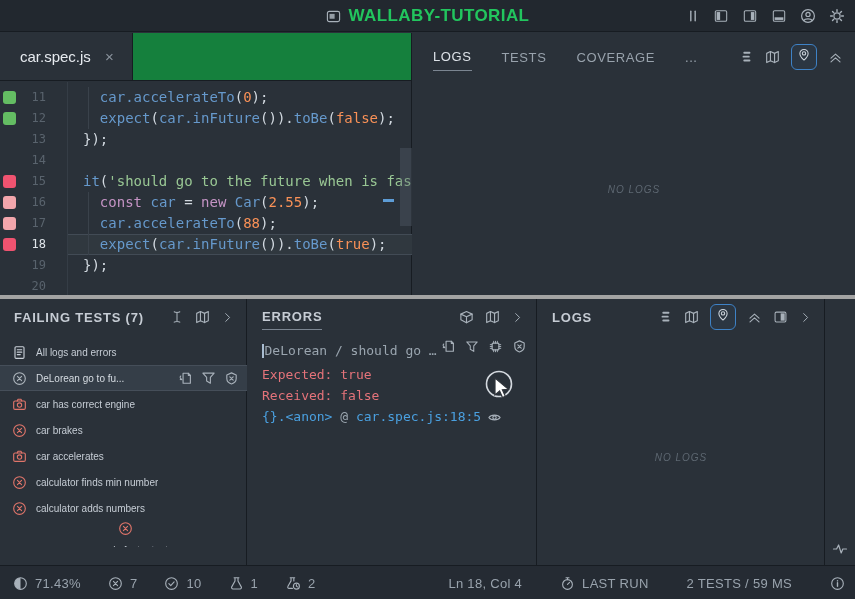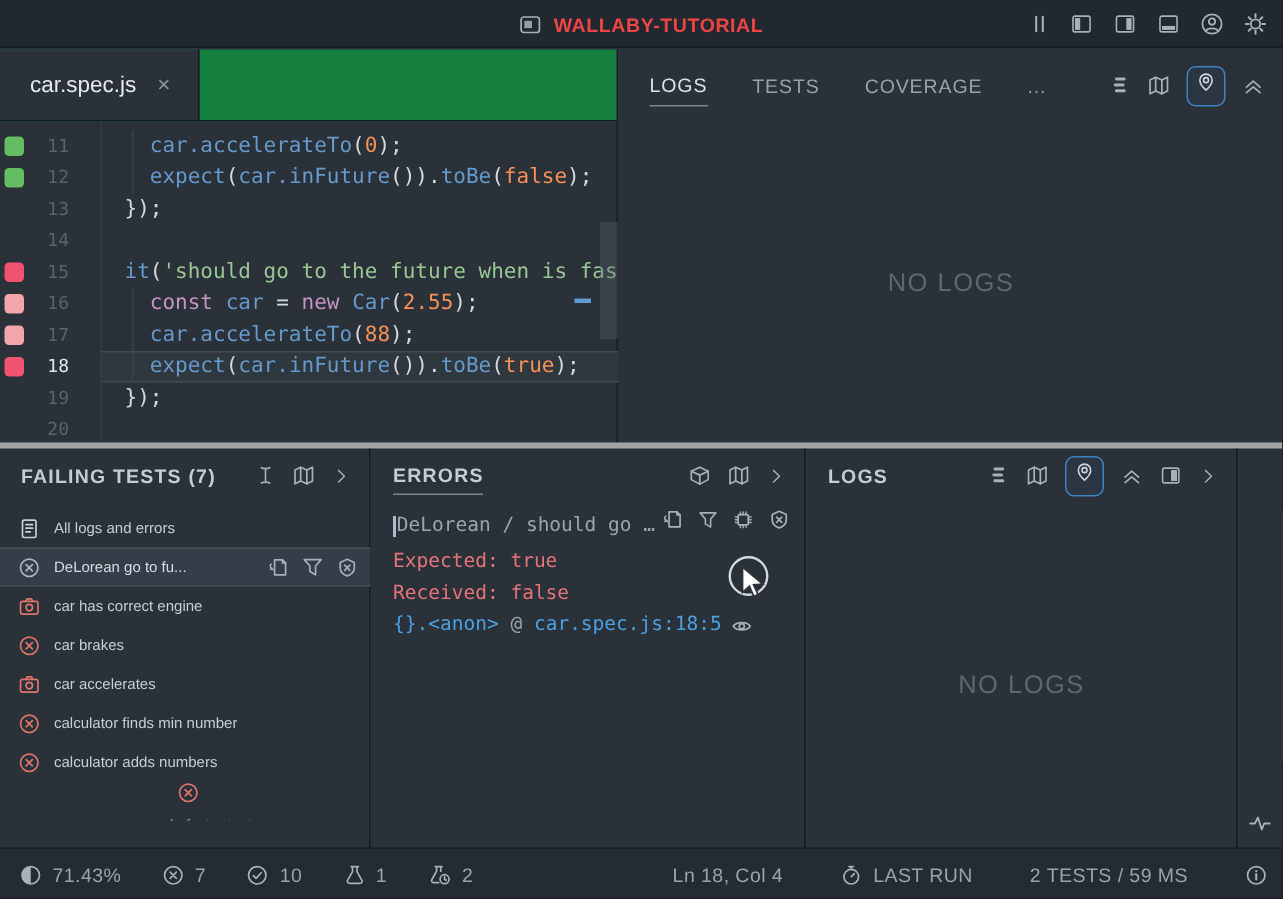--- a/index.html
+++ b/index.html
@@ -10,21 +10,21 @@
     color:#c6cdd5; -webkit-font-smoothing:antialiased;
   }
   .ic { display:inline-flex; align-items:center; justify-content:center; color:#a8b1ba; }
   .ic svg { display:block; }
 
   
   .titlebar { position:absolute; top:0; left:0; width:855px; height:32px;
     background:#22282f; border-bottom:1px solid #171c22; }
   .tb-center { position:absolute; left:0; right:0; top:0; height:32px;
     display:flex; align-items:center; justify-content:center; gap:8px; }
-  .tb-title { font-size:13px; font-weight:bold; letter-spacing:.4px; color:#ef4444; }
+  .tb-title { font-size:17px; font-weight:bold; letter-spacing:.4px; color:#22c55e; }
   .tb-right { position:absolute; right:10px; top:0; height:32px; display:flex; align-items:center; gap:13px; }
 
   
   .main { position:absolute; top:33px; left:0; width:855px; height:262px; }
   .editor { position:absolute; left:0; top:0; width:412px; height:262px; border-right:1px solid #171c22; }
   .tabbar { position:absolute; left:0; top:0; width:100%; height:48px; background:#15803d;
     border-bottom:1px solid #171c22; display:flex; }
   .tab { height:100%; display:flex; align-items:center; gap:14px; padding:0 18px 0 20px;
     background:#2a3139; color:#e6eaef; font-size:15px; border-right:1px solid #171c22; }
   .tab-close { color:#8a939d; font-size:15px; cursor:pointer; }
@@ -50,21 +50,21 @@
   .scrollbar .thumb { position:absolute; left:0; top:66px; width:12px; height:78px; background:rgba(90,100,112,.35); }
 
   
   .rpanel { position:absolute; left:413px; top:0; width:442px; height:262px; }
   .rp-header { position:absolute; left:0; top:0; width:100%; height:48px; display:flex; align-items:center;
     padding:0 12px 0 20px; gap:30px; }
   .rp-tab { font-size:13px; letter-spacing:.6px; color:#98a2ac; cursor:pointer; padding:6px 0; }
   .rp-tab.active { color:#dde2e8; border-bottom:1px solid #7b8591; }
   .rp-icons { margin-left:auto; display:flex; align-items:center; gap:11px; }
   .icbox { border:1px solid #3e82c6; border-radius:6px; padding:3px 5px; background:rgba(62,130,198,.07); }
-  .empty-text { font-size:17px; letter-spacing:1px; color:#5d6771; }
+  .empty-text { font-size:10px; letter-spacing:1px; color:#5d6771;font-style:italic; }
   .rp-empty { position:absolute; left:0; right:0; top:146px; text-align:center; }
 
   
   .bottom { position:absolute; left:0; top:295px; width:855px; height:270px; border-top:4px solid #a3a3a3; }
   .panel { position:absolute; top:0; height:270px; }
   .p-header { position:absolute; top:0; left:0; right:0; height:36px; display:flex; align-items:center;
     padding:0 12px 0 14px; }
   .p-title { font-size:13px; font-weight:bold; letter-spacing:.8px; color:#c6ccd4; padding:5px 0; }
   .p-title.underlined { border-bottom:1px solid #7b8591; }
   .p-icons { margin-left:auto; display:flex; align-items:center; gap:11px; }

